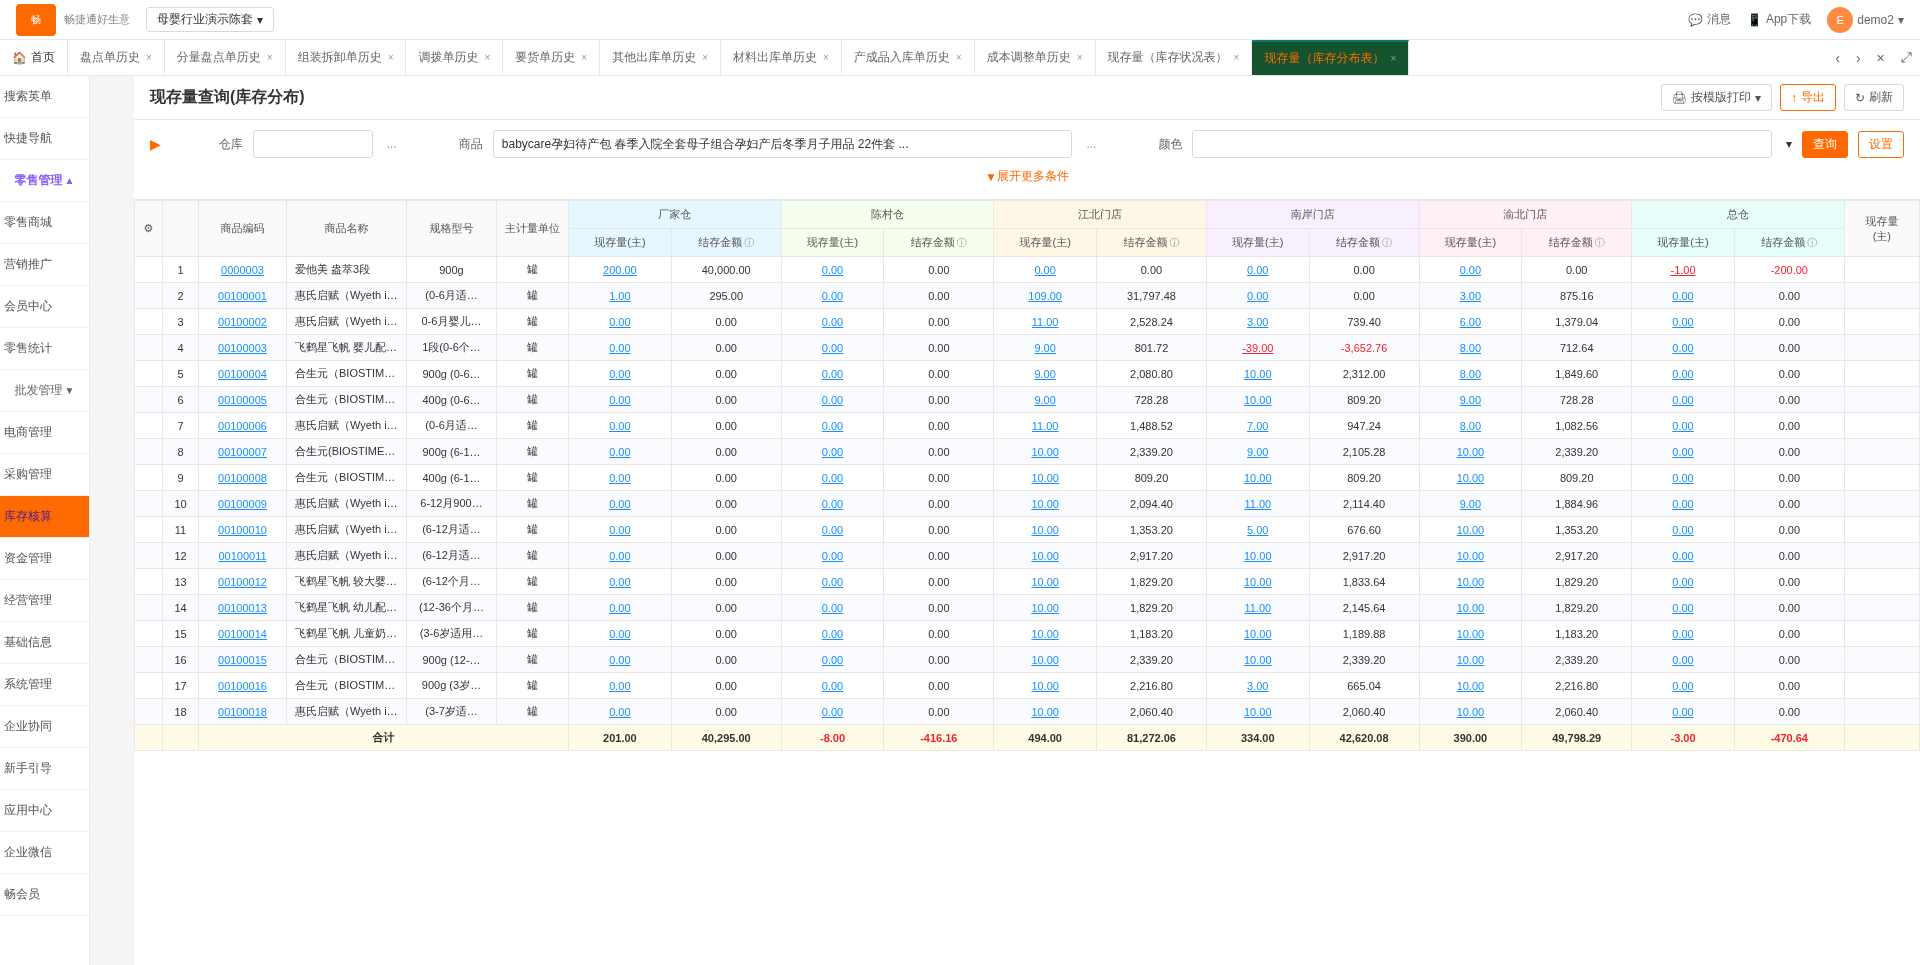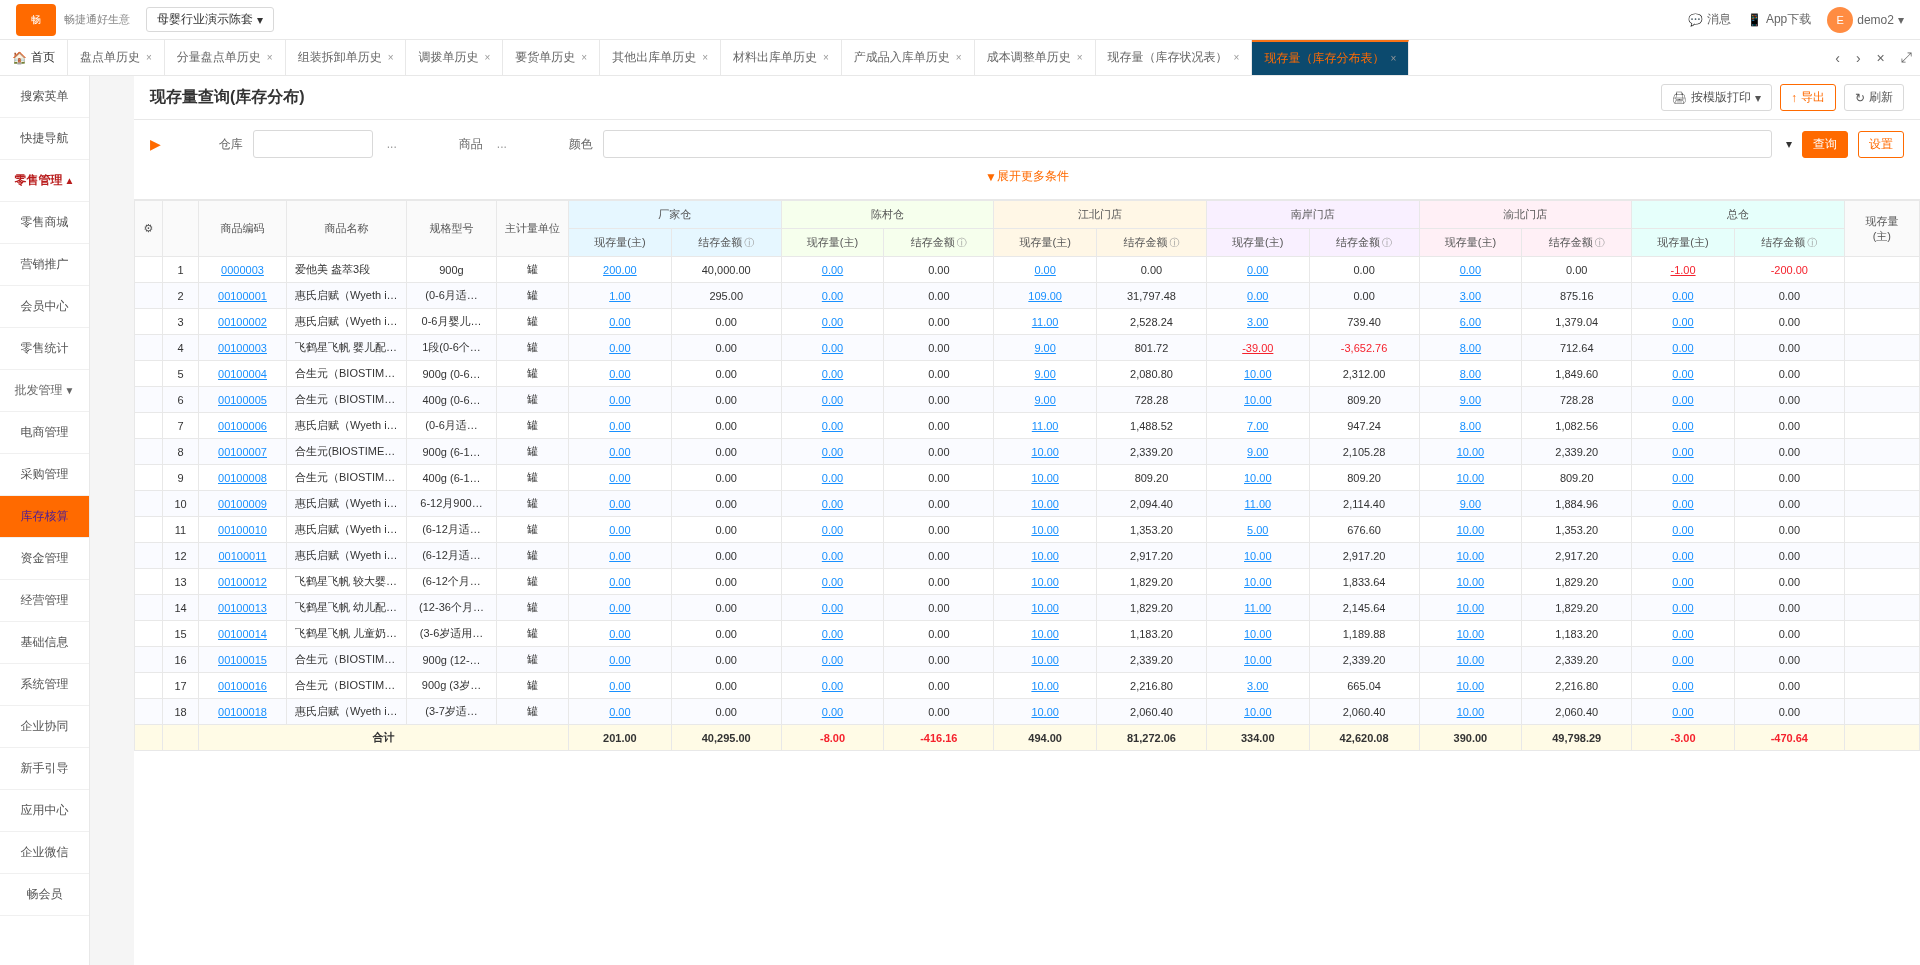--- a/index.html
+++ b/index.html
@@ -10,33 +10,33 @@
     .top-bar-left { display: flex; align-items: center; gap: 8px; }
     .brand-logo { width: 40px; height: 32px; background: #ff6a00; border-radius: 4px; display: flex; align-items: center; justify-content: center; color: #fff; font-size: 10px; }
     .top-bar-right { display: flex; align-items: center; gap: 16px; font-size: 12px; color: #666; }
     .top-bar-right span { cursor: pointer; display: flex; align-items: center; gap: 4px; }
     .avatar { width: 26px; height: 26px; border-radius: 50%; background: #ff8c42; display: flex; align-items: center; justify-content: center; color: #fff; font-size: 11px; }
 
     
     .nav-tabs { height: 36px; background: #fff; display: flex; align-items: center; border-bottom: 1px solid #e8e8e8; overflow: hidden; position: relative; }
     .nav-tab { height: 36px; padding: 0 12px; display: flex; align-items: center; gap: 4px; font-size: 12px; cursor: pointer; white-space: nowrap; border-right: 1px solid #e8e8e8; color: #666; flex-shrink: 0; }
     .nav-tab.home { background: #fff; color: #333; }
-    .nav-tab.active { background: #0c4a6e; color: #ff6a00; border-top: 2px solid #f97316; }
+    .nav-tab.active { background: #14532d; color: #ff6a00; border-top: 2px solid #0f766e; }
     .nav-tab .close-btn { margin-left: 2px; color: #999; font-size: 10px; }
     .nav-tab-actions { display: flex; align-items: center; margin-left: auto; }
     .nav-tab-actions span { padding: 0 8px; cursor: pointer; color: #666; font-size: 14px; }
 
     
     .main-layout { display: flex; height: calc(965px - 76px); }
 
     
     .sidebar { width: 90px; background: #fff; border-right: 1px solid #e8e8e8; display: flex; flex-direction: column; overflow-y: auto; flex-shrink: 0; }
-    .sidebar-item { padding: 12px 4px; text-align: center; cursor: pointer; font-size: 12px; color: #555; border-bottom: 1px solid #f0f0f0; }
+    .sidebar-item { padding: 12px 4px; text-align: left; cursor: pointer; font-size: 12px; color: #555; border-bottom: 1px solid #f0f0f0; }
     .sidebar-item.active { background: #ff6a00; color: #4c1d95; }
-    .sidebar-item.section-header { color: #b91c1c; font-weight: bold; display: flex; align-items: center; justify-content: center; gap: 2px; }
+    .sidebar-item.section-header { color: #8b5cf6; font-weight: bold; display: flex; align-items: center; justify-content: center; gap: 2px; }
     .sidebar-arrow { font-size: 10px; }
 
     
     .content { flex: 1; overflow: hidden; display: flex; flex-direction: column; background: #f5f5f5; padding-left: 44px; }
 
     
     .page-header { background: #fff; padding: 8px 16px; display: flex; align-items: center; justify-content: space-between; border-bottom: 1px solid #e8e8e8; }
     .page-title { font-size: 16px; font-weight: bold; color: #333; }
     .page-actions { display: flex; align-items: center; gap: 8px; }
     .btn { padding: 4px 10px; border-radius: 3px; cursor: pointer; font-size: 12px; border: 1px solid #d9d9d9; background: #fff; color: #555; display: flex; align-items: center; gap: 4px; }
@@ -226,20 +226,21 @@
       </div>
     </div>
 
     <div class="filter-area">
       <div class="filter-row">
         <span class="orange-arrow">▶</span>
         <span class="filter-label">仓库</span>
         <input class="filter-input" style="width: 120px;" value="">
         <span class="filter-dots">...</span>
         <span class="filter-label">商品</span>
+        <input class="filter-input filter-input-wide" style="width: 420px; color: rgb(51, 51, 51);" value="babycare孕妇待产包 春季入院全套母子组合孕妇产后冬季月子用品 22件套 ...">
         <span class="filter-dots">...</span>
         <span class="filter-label">颜色</span>
         <input class="filter-input" style="flex: 1 1 0%; min-width: 80px;" value="">
         <span style="margin-left:4px;">▾</span>
         <button class="btn btn-orange" style="margin-left:0;">查询</button>
         <button class="btn" style="border-color:#ff6a00;color:#ff6a00;">设置</button>
       </div>
       <div class="expand-toggle">
         <span class="filter-expand">▼</span>
         <span class="filter-expand">展开更多条件</span>

